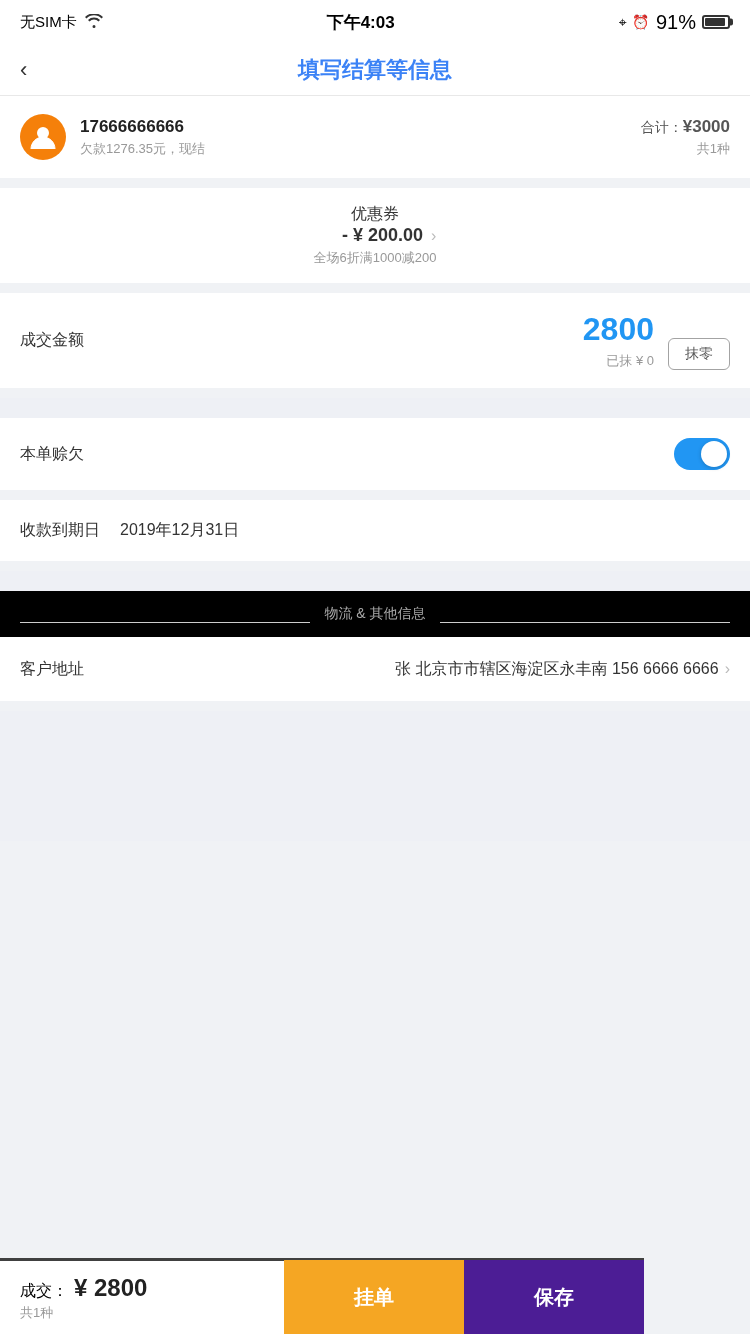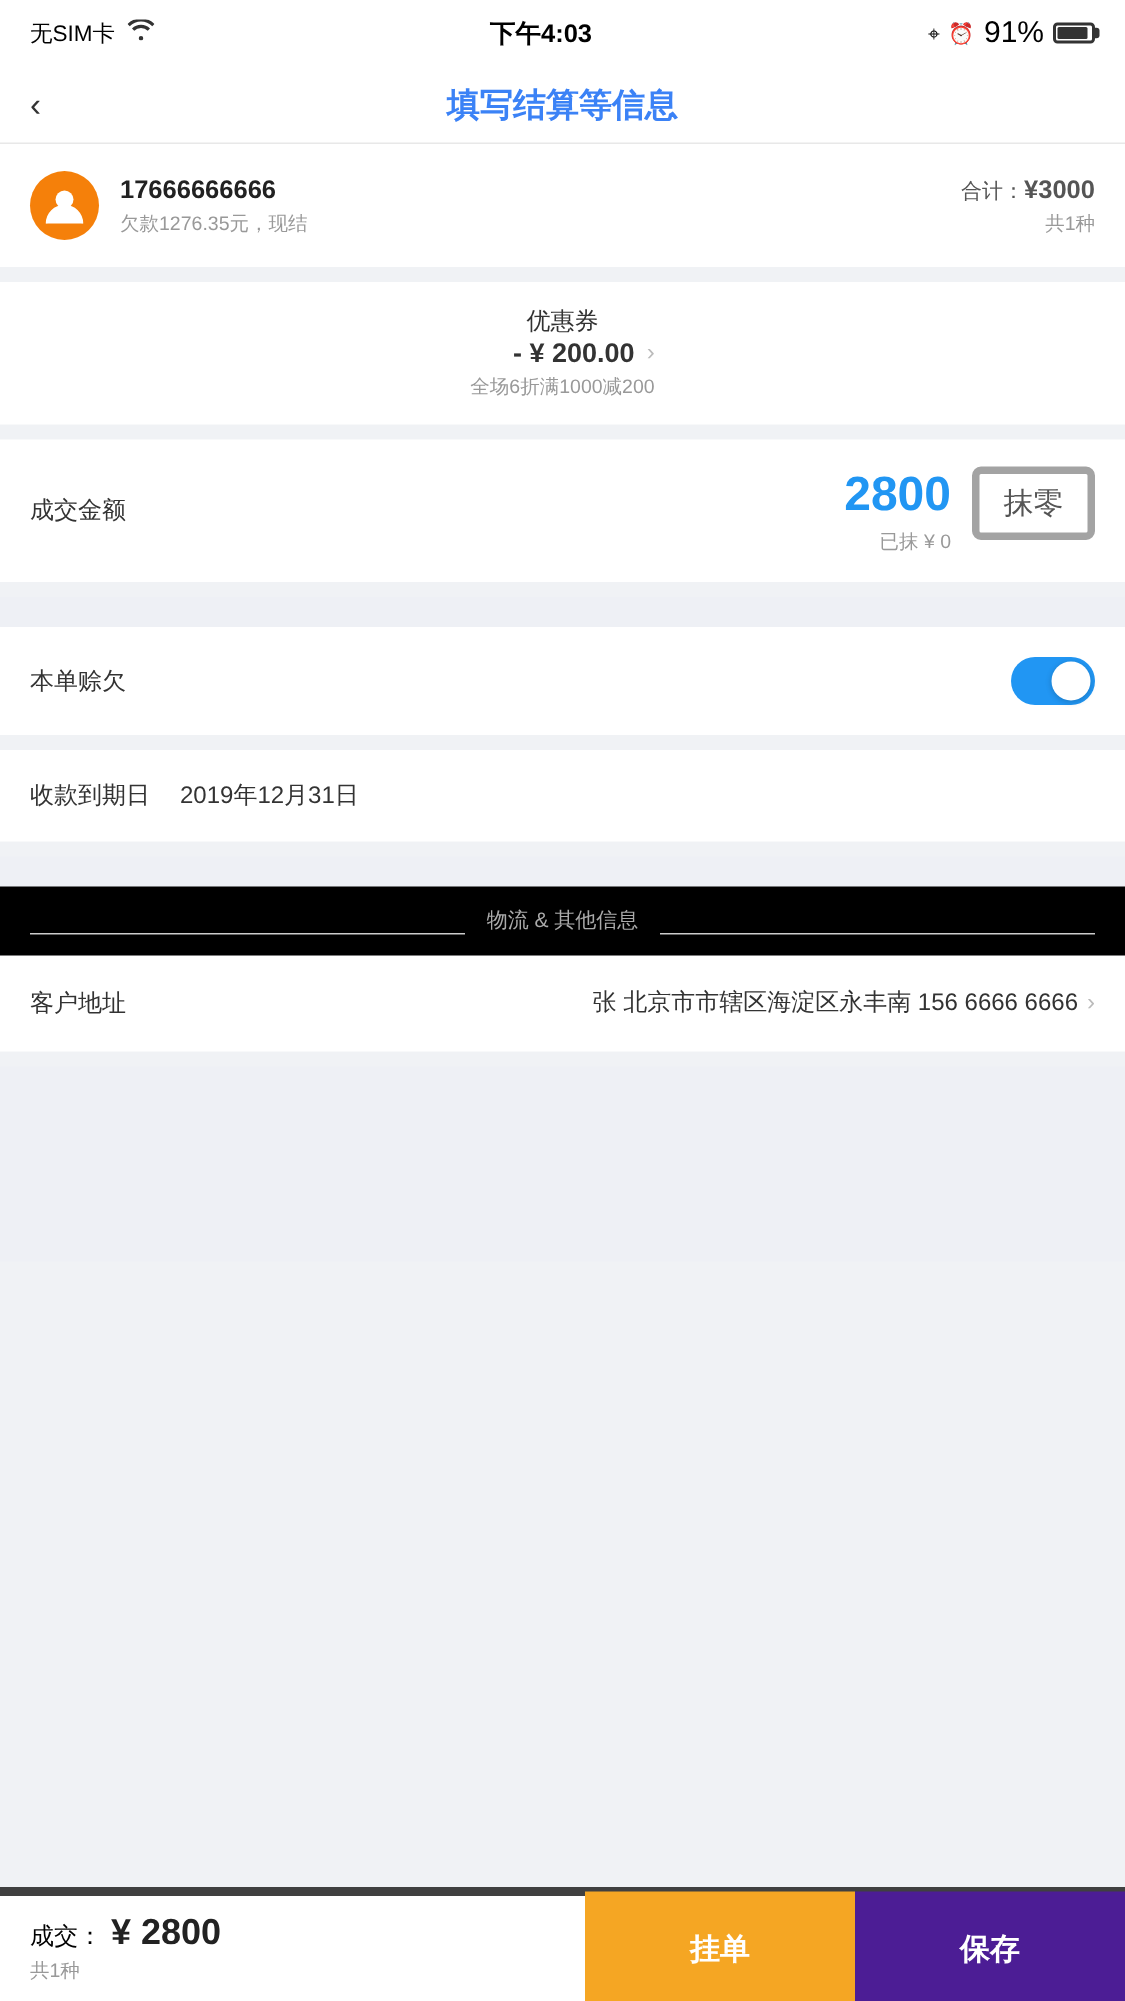--- a/index.html
+++ b/index.html
@@ -145,29 +145,29 @@
     }
     .amount-row {
       display: flex;
       align-items: center;
       justify-content: space-between;
       padding: 18px 0;
       border-bottom: 1px solid #f0f0f0;
     }
     .amount-row:last-child { border-bottom: none; }
     .amount-label { font-size: 16px; color: #333; }
-    .amount-right { display: flex; align-items: flex-start; gap: 14px; }
+    .amount-right { display: flex; align-items: flex-end; gap: 14px; }
     .amount-value-blue { font-size: 32px; font-weight: 700; color: #2196f3; }
     .amount-sub { font-size: 13px; color: #999; margin-top: 4px; text-align: right; }
 
     .fuzero-btn {
-      border: 5px solid #a3a3a3;
+      border: 1px solid #a3a3a3;
       border-radius: 6px;
       padding: 6px 16px;
-      font-size: 20px;
+      font-size: 14px;
       color: #555;
       background: #fff;
       cursor: pointer;
       font-family: Liberation Mono, monospace;
     }
 
     
     .prepay-section {
       background: #fff;
       margin-bottom: 10px;
@@ -272,26 +272,26 @@
 
     
     .spacer { background: #eef0f5; height: 20px; }
     .spacer-large { background: #eef0f5; height: 130px; }
 
     
     .bottom-bar {
       position: fixed;
       bottom: 0;
       left: 0;
-      width: 750px;
+      width: 644px;
       height: 76px;
       background: #fff;
       display: flex;
       align-items: center;
-      border-top: 6px solid #404040;
+      border-top: 3px solid #404040;
     }
     .bottom-summary {
       flex: 1;
       padding: 0 20px;
     }
     .bottom-summary .amount { font-size: 24px; font-weight: 700; color: #222; margin-left: 6px; }
     .bottom-summary .count { font-size: 13px; color: #999; margin-top: 2px; }
     .bottom-summary-top { display: flex; align-items: baseline; }
     .btn-pending {
       height: 76px;

